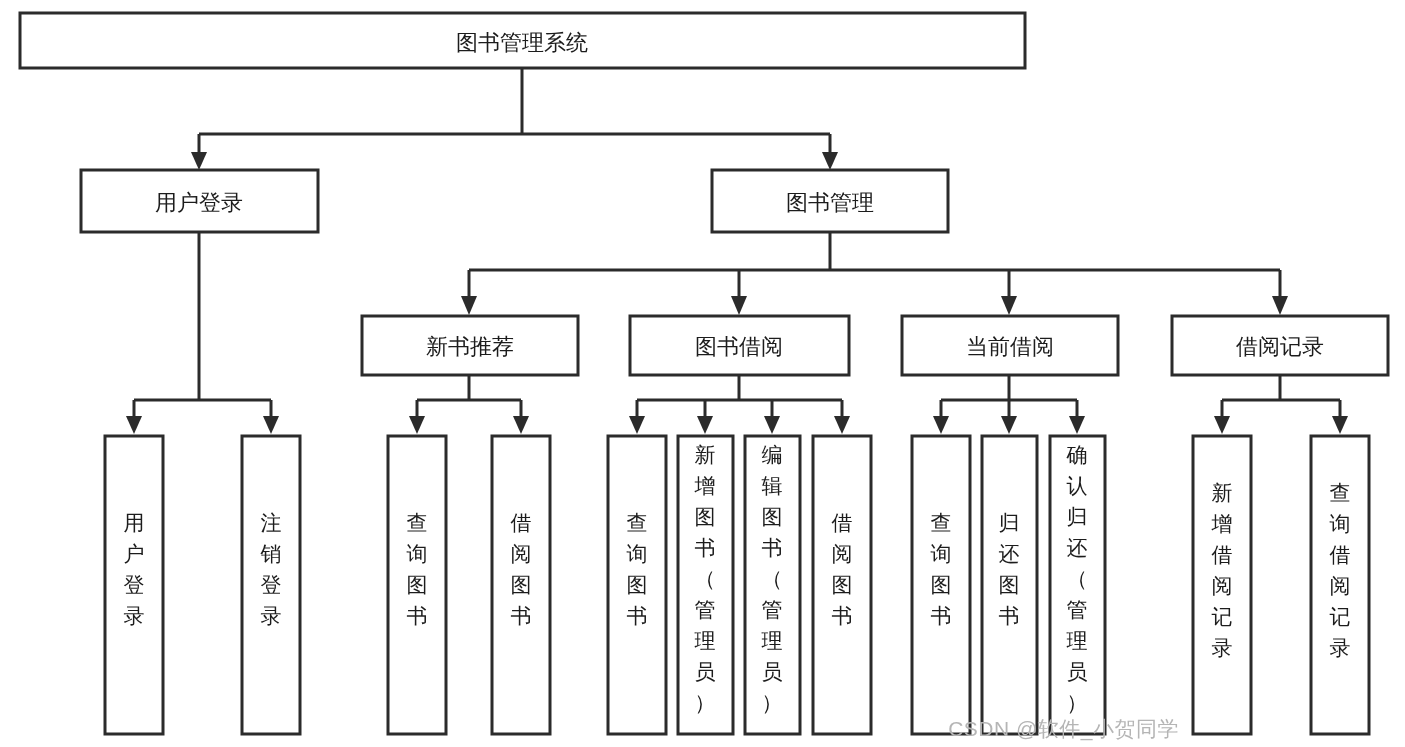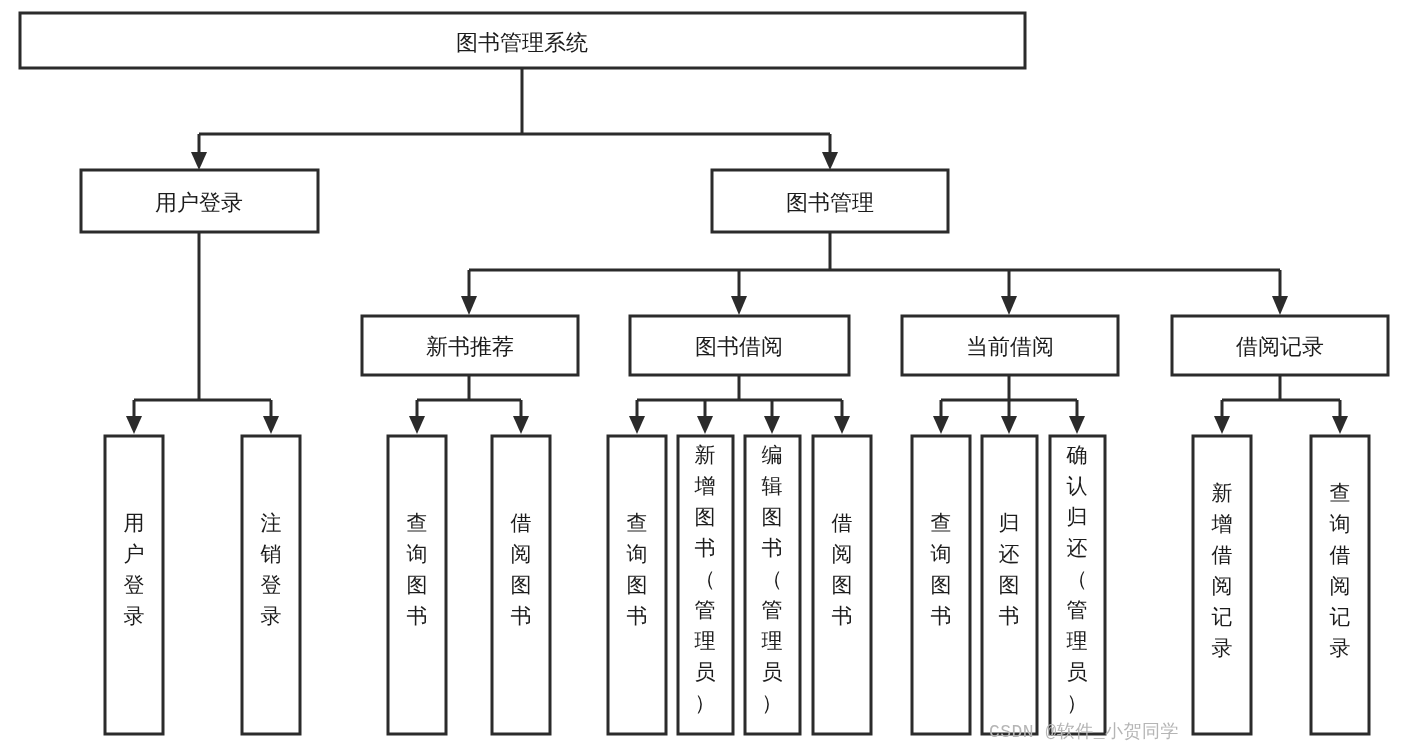--- a/index.html
+++ b/index.html
@@ -51,22 +51,22 @@
   .node-label-v {
     fill: #1c1c1c;
     font-family: "DejaVu Sans", "Liberation Sans", sans-serif;
     font-size: 21px;
     text-anchor: middle;
   }
   .watermark {
     position: absolute;
     right: 8px;
     bottom: 4px;
-    font-family: Liberation Mono, monospace;
-    font-size: 18px;
+    font-family: Liberation Sans, sans-serif;
+    font-size: 21px;
     color: #b5b5b5;
     white-space: nowrap;
     letter-spacing: 0.5px;
   }
 </style>
 </head>
 <body>
 
 <div id="diagram-root">
 

